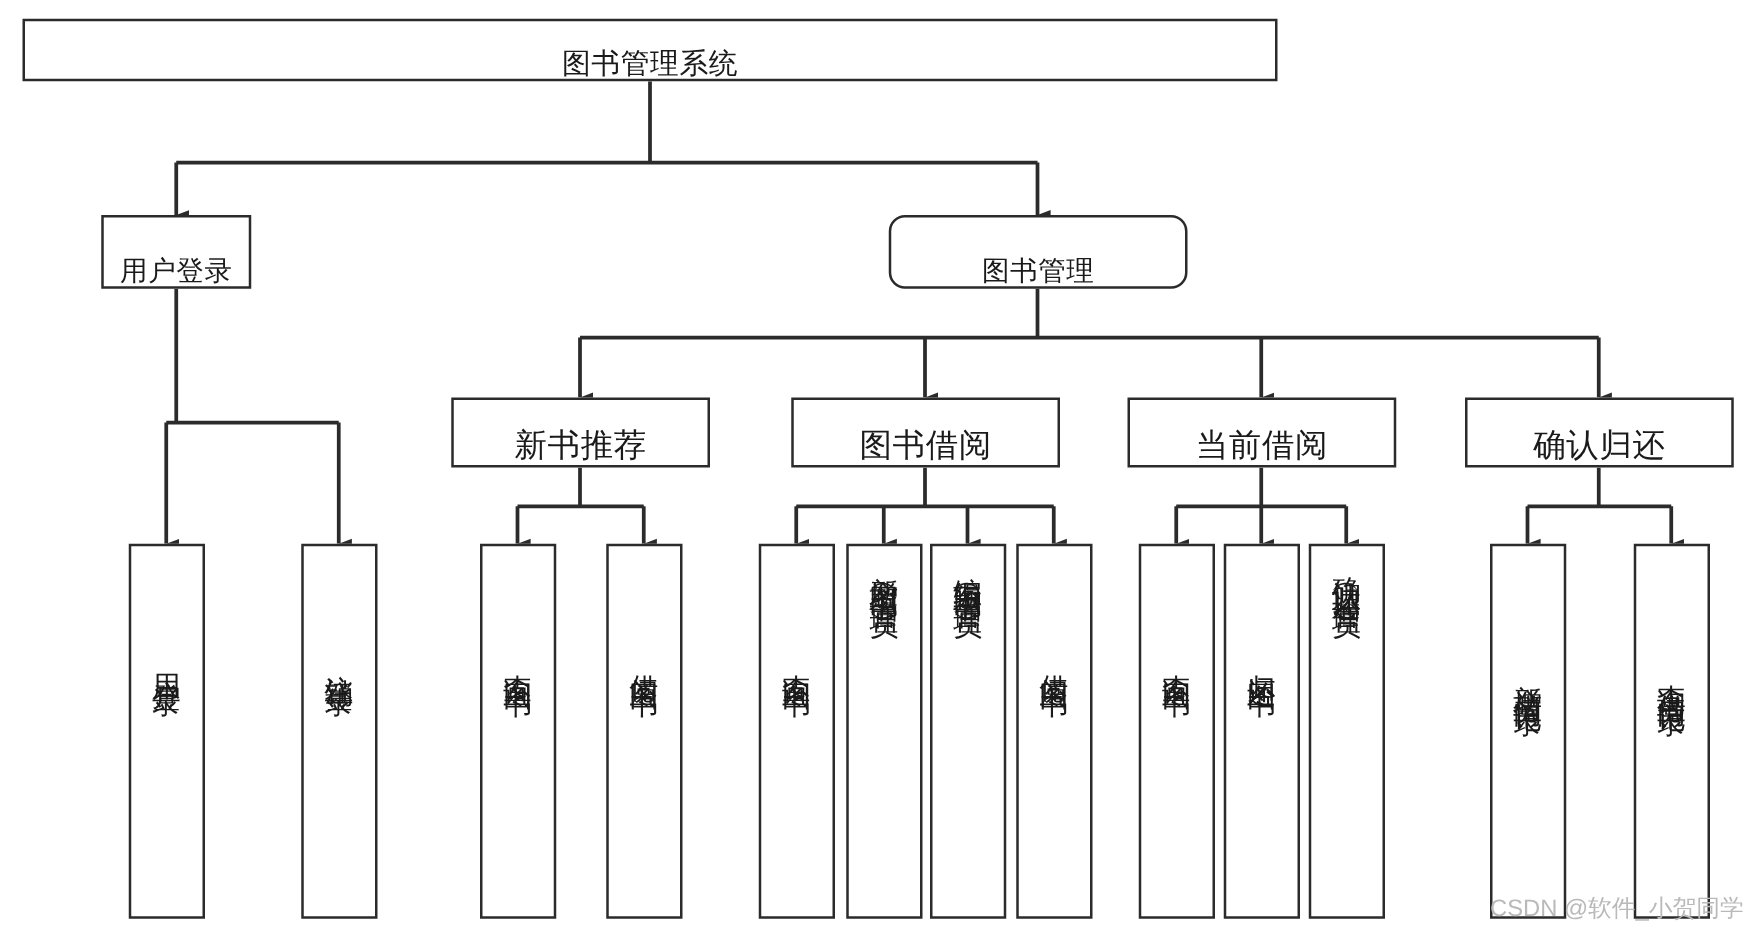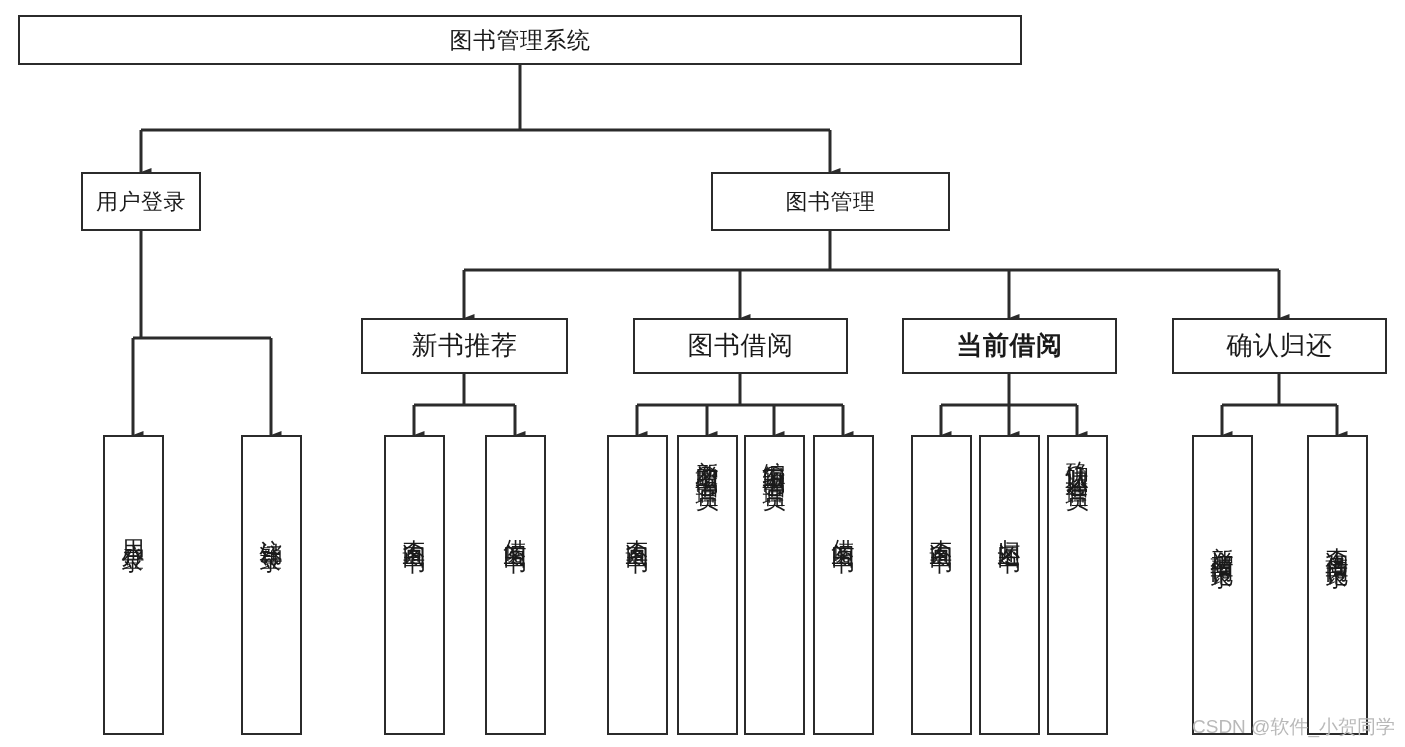--- a/index.html
+++ b/index.html
@@ -26,21 +26,21 @@
     width: 1405px;
     height: 747px;
     pointer-events: none;
   }
   .node {
     position: absolute;
     box-sizing: border-box;
     background: #ffffff;
     border: 2px solid #2b2b2b;
     display: flex;
-    align-items: center;
+    align-items: flex-end;
     justify-content: center;
     z-index: 2;
   }
   .node .label {
     font-size: 22px;
     line-height: 1.15;
     color: #1a1a1a;
     letter-spacing: 0.5px;
     white-space: nowrap;
   }
@@ -137,33 +137,33 @@
   </svg>
 
   <div class="node root" style="left:18px; top:15px; width:1004px; height:50px;">
     <span class="label">图书管理系统</span>
   </div>
 
   <div class="node lvl2" style="left:81px; top:172px; width:120px; height:59px;">
     <span class="label">用户登录</span>
   </div>
 
-  <div class="node lvl2" style="left:711px; top:172px; width:239px; height:59px;">
+  <div class="node lvl2" style="left:711px; top:172px; width:239px; height:59px;border-radius:13px;">
     <span class="label">图书管理</span>
   </div>
 
   <div class="node lvl3" style="left:361px; top:318px; width:207px; height:56px;">
     <span class="label">新书推荐</span>
   </div>
 
   <div class="node lvl3" style="left:633px; top:318px; width:215px; height:56px;">
     <span class="label">图书借阅</span>
   </div>
 
-  <div class="node lvl3" style="left:902px; top:318px; width:215px; height:56px;font-weight:bold;">
+  <div class="node lvl3" style="left:902px; top:318px; width:215px; height:56px;">
     <span class="label">当前借阅</span>
   </div>
 
   <div class="node lvl3" style="left:1172px; top:318px; width:215px; height:56px;">
     <span class="label">确认归还</span>
   </div>
 
   <div class="node leaf mid" style="left:103px; top:435px; width:61px; height:300px;">
     <span class="label">用户登录</span>
   </div>

